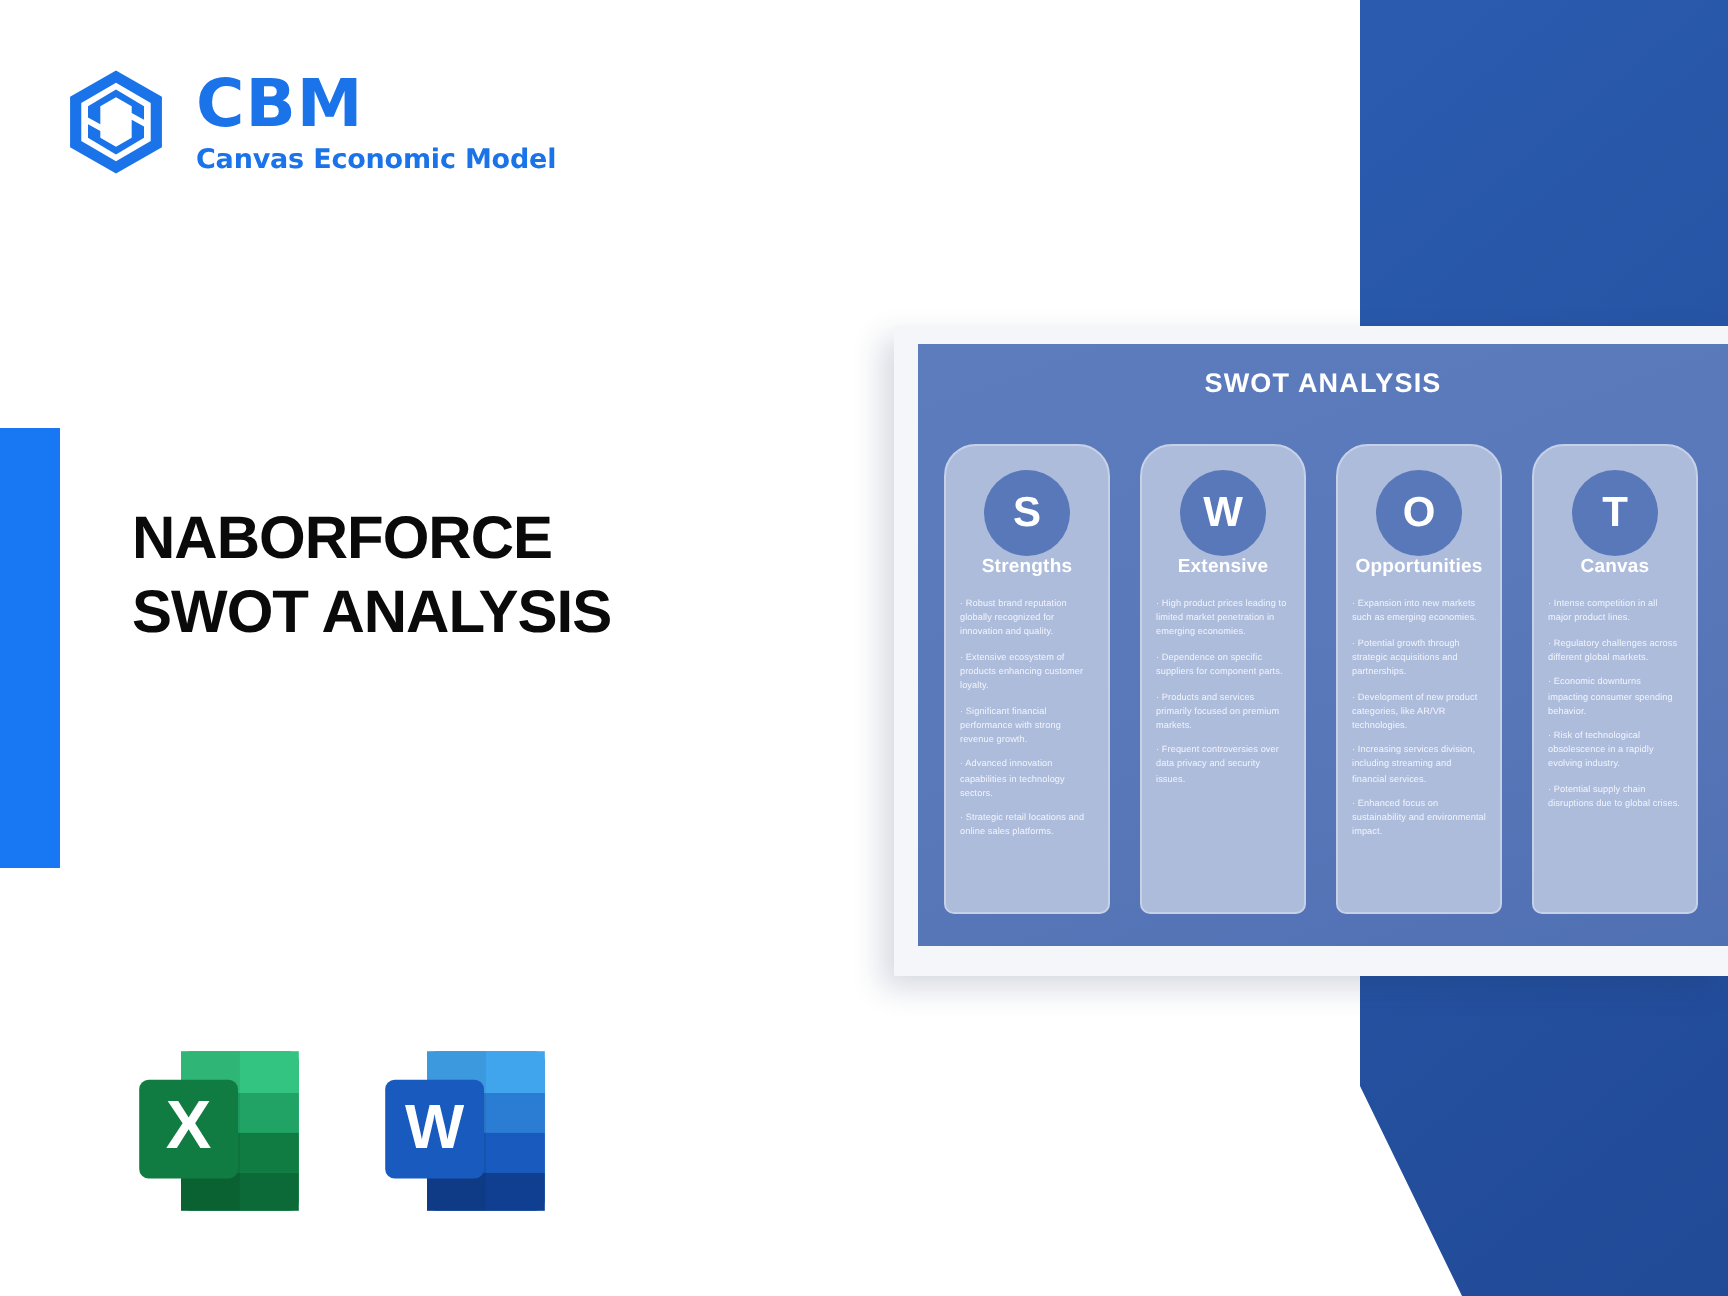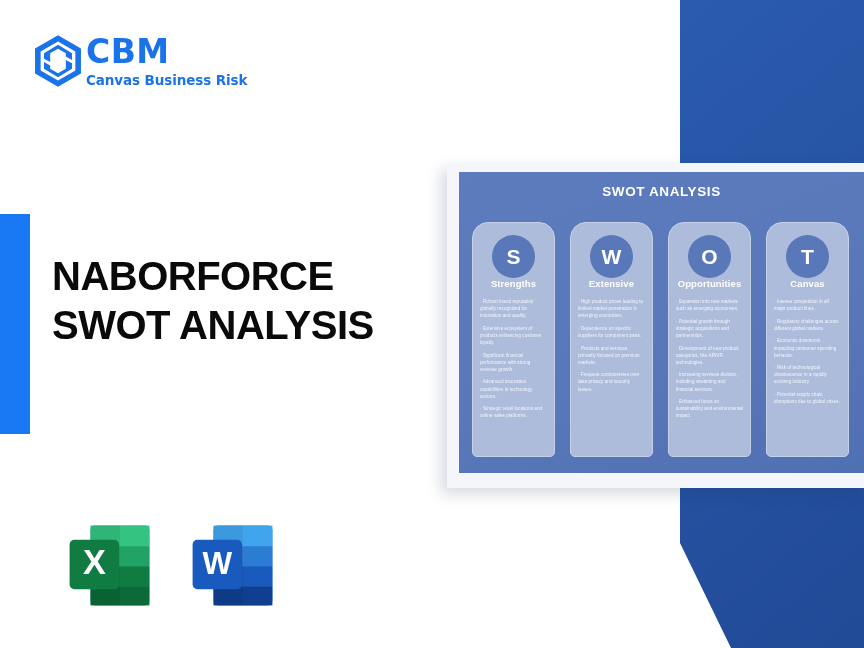--- a/index.html
+++ b/index.html
@@ -46,20 +46,21 @@
     z-index: 2;
   }
 
   
   .logo-wrap {
     position: absolute;
     left: 30px;
     top: 33px;
     display: flex;
     align-items: center;
+    gap: 12px;
     z-index: 5;
   }
   .logo-mark {
     width: 56px;
     height: 56px;
     flex: none;
   }
   .logo-text {
     display: flex;
     flex-direction: column;
@@ -78,24 +79,24 @@
     font-weight: bold;
     color: #1a73e8;
     margin-top: 6px;
     letter-spacing: -0.1px;
     font-family: "DejaVu Sans", sans-serif;
   }
 
   
   .headline {
     position: absolute;
-    left: 52px;
+    left: 66px;
     top: 252px;
     z-index: 5;
-    font-size: 40px;
+    font-size: 30px;
     font-weight: bold;
     color: #0a0a0a;
     line-height: 1.22;
     letter-spacing: -0.5px;
     font-family: "Liberation Sans", sans-serif;
     white-space: pre-line;
   }
 
   
   .bottom-row {
@@ -221,21 +222,21 @@
     <svg class="logo-mark" viewBox="0 0 100 100">
       <g fill="#1a73e8">
         <path d="M50 4 L91 27.5 L91 72.5 L50 96 L9 72.5 L9 27.5 Z
                  M50 15 L81 33 L81 67 L50 85 L19 67 L19 33 Z" fill-rule="evenodd"></path>
         <path d="M50 21 L75 36 L75 48 L64 42 L64 36 L50 28 L36 36 L36 52 L25 46 L25 36 Z"></path>
         <path d="M50 79 L25 64 L25 52 L36 58 L36 64 L50 72 L64 64 L64 48 L75 54 L75 64 Z"></path>
       </g>
     </svg>
     <div class="logo-text">
       <div class="logo-title">CBM</div>
-      <div class="logo-sub">Canvas Business Risk</div>
+      <div class="logo-sub">Canvas Economic Model</div>
     </div>
   </div>
 
   <div class="headline">NABORFORCE
 SWOT ANALYSIS</div>
 
   <div class="bottom-row">
 
     <svg class="fileicon excel" viewBox="0 0 100 100">
       <rect x="30" y="8" width="62" height="84" rx="5" fill="#21a366"></rect>

